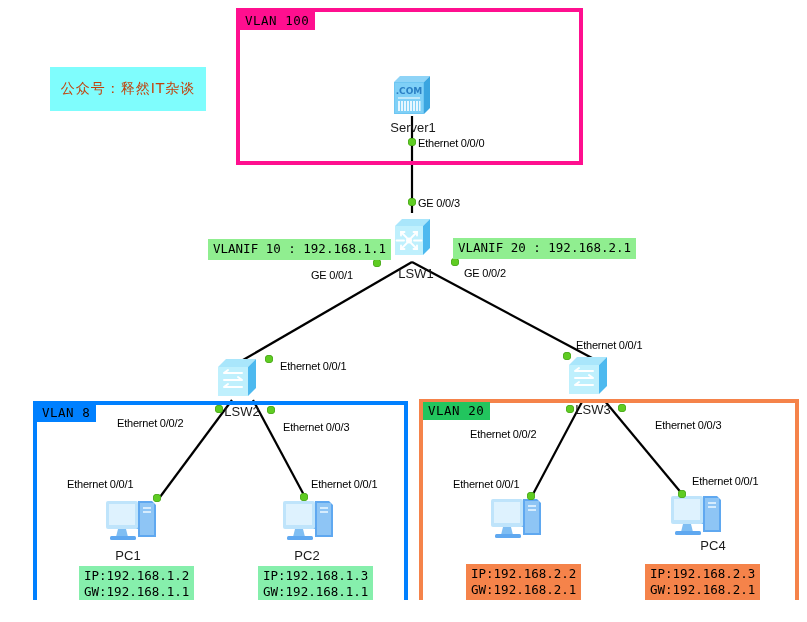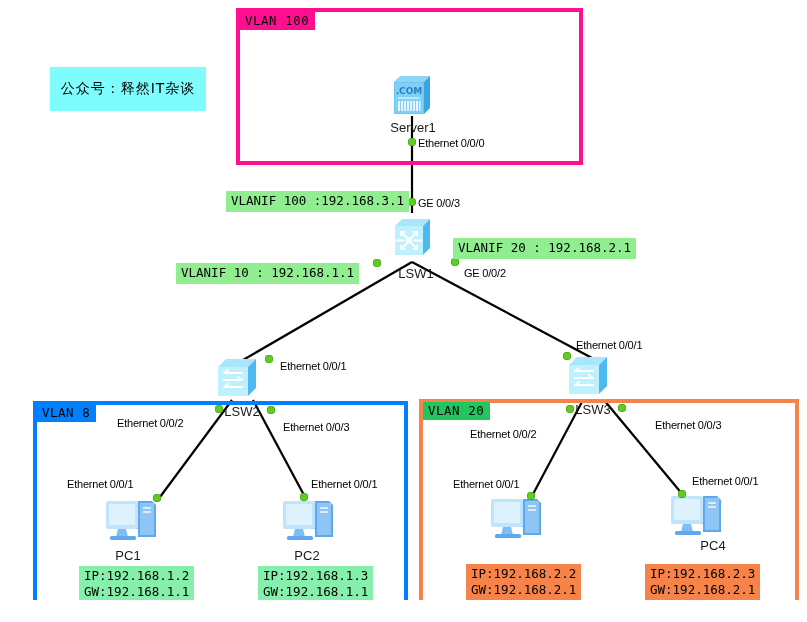--- a/index.html
+++ b/index.html
@@ -51,21 +51,21 @@
   }
   .tag.green { background: #90ee90; }
   .tag.pinkbox { background: #ff0f8f; }
   .tag.bluebox { background: #86efac; }
   .tag.orangebox { background: #f5834a; }
 
   
   .watermark {
     position: absolute;
     background: #7ffdfd;
-    color: #000000;
+    color: #c2410c;
     font-family: "DejaVu Sans", sans-serif;
     font-size: 14px;
     letter-spacing: 1px;
     display: flex;
     align-items: center;
     justify-content: center;
     white-space: nowrap;
   }
 
   
@@ -184,22 +184,21 @@
 
   <div class="dot" style="left:408px; top:198px;"></div>
   <div class="iflabel" style="left:418px; top:197px;">GE 0/0/3</div>
 
   <div class="dot" style="left:373px; top:259px;"></div>
   <div class="iflabel" style="left:311px; top:269px;">GE 0/0/1</div>
 
   <div class="dot" style="left:451px; top:258px;"></div>
   <div class="iflabel" style="left:464px; top:267px;">GE 0/0/2</div>
 
-  <div class="tag green" style="left:226px; top:191px;">VLANIF 100 :192.168.3.1</div>
-  <div class="tag green" style="left:176px; top:239px;margin-top:24px;">VLANIF 10 : 192.168.1.1</div>
+  <div class="tag green" style="left:208px; top:239px;">VLANIF 10 : 192.168.1.1</div>
   <div class="tag green" style="left:453px; top:238px;">VLANIF 20 : 192.168.2.1</div>
 
   <div class="device" style="left:215px; top:355px;">
     <svg width="48" height="46" viewBox="0 0 48 46">
       <polygon points="3,12 33,12 41,4 11,4" fill="#a9e6fb"></polygon>
       <polygon points="33,12 41,4 41,33 33,41" fill="#4db9ef"></polygon>
       <rect x="3" y="12" width="30" height="29" fill="#bff0fd"></rect>
       <g stroke="#ffffff" stroke-width="2" fill="none" stroke-linecap="round" stroke-linejoin="round">
         <polyline points="27,18 9,18 13,15"></polyline>
         <polyline points="9,25 27,25 23,22"></polyline>

